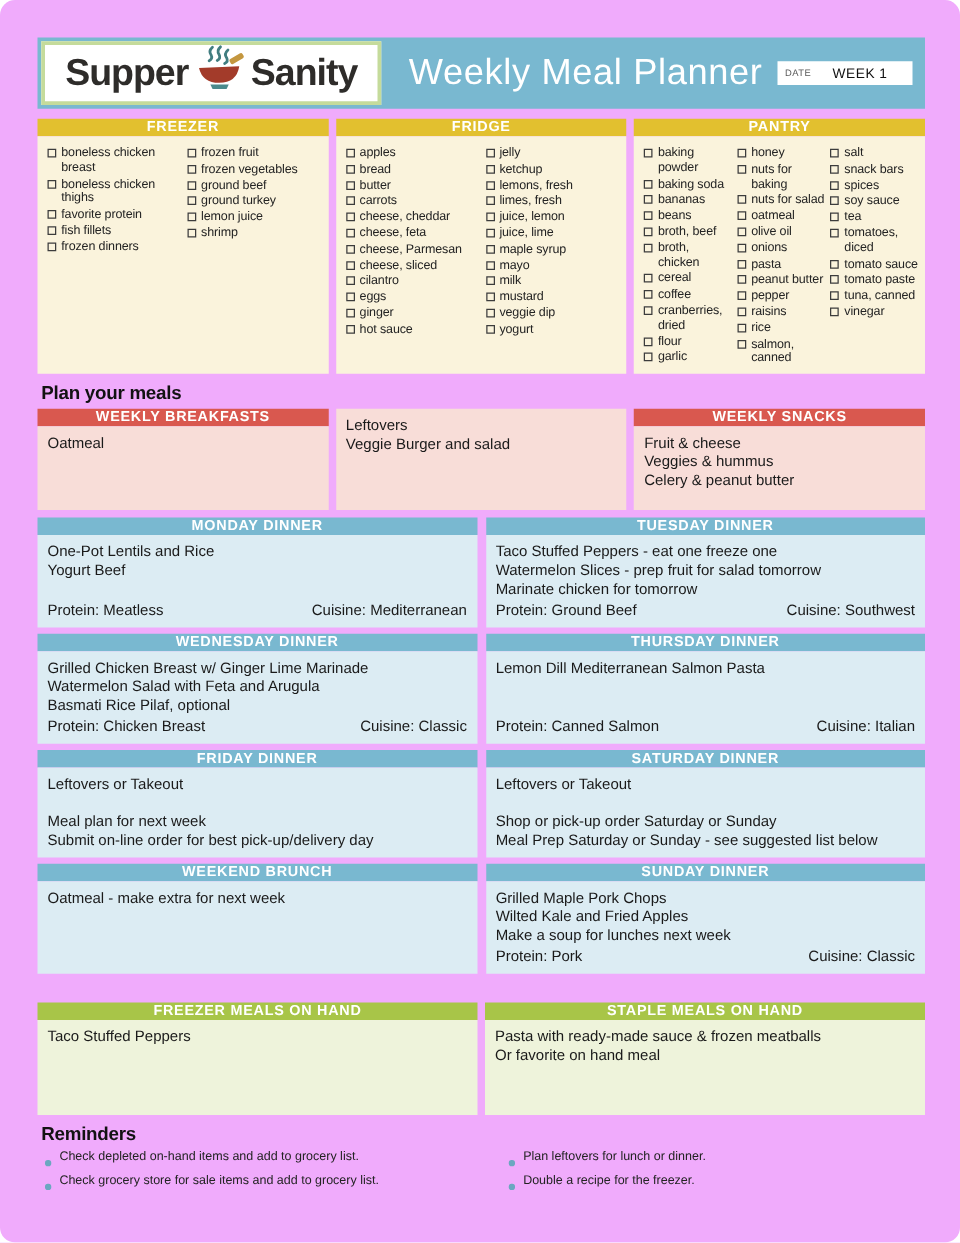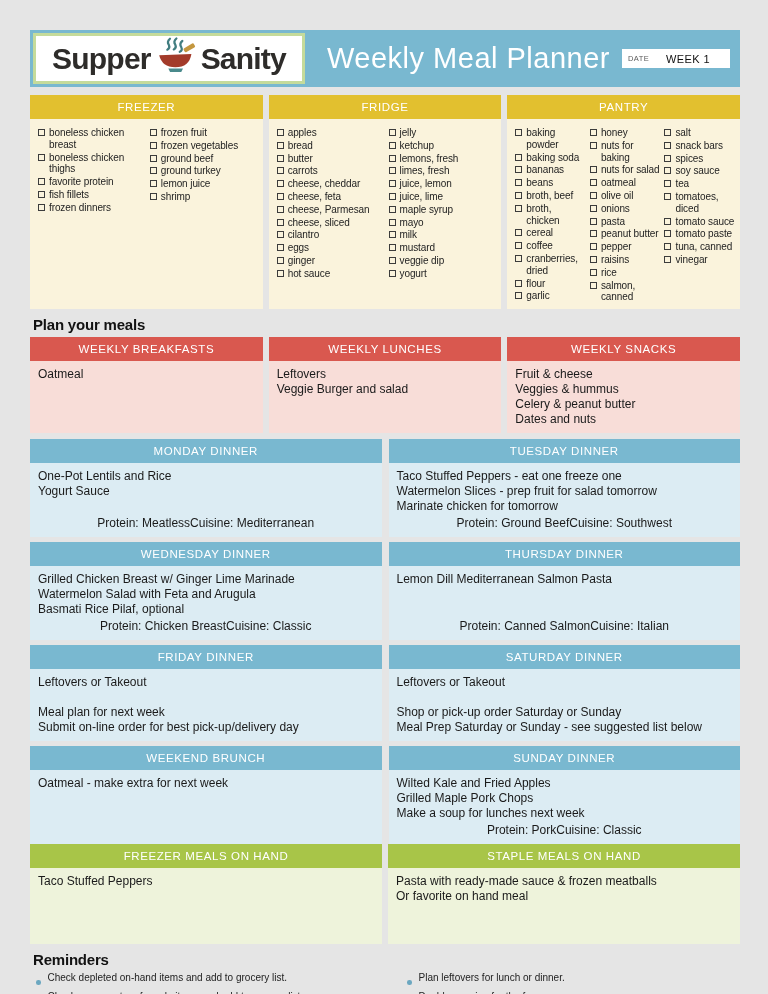--- a/index.html
+++ b/index.html
@@ -1,56 +1,57 @@
 <!DOCTYPE html>
 <html><head>
 <meta charset="utf-8">
 <style>
   *{margin:0;padding:0;box-sizing:border-box}
   html,body{background:#ffffff}
   .page{
-    width:768px;height:994px;background:#e5e5e5;overflow:hidden;
+    width:768px;height:994px;background:#f0abfc;overflow:hidden;
     font-family:"Liberation Sans","DejaVu Sans",sans-serif;color:#1c1c1c;
     padding:30px 28px 8px 30px;
+    border-radius:12px;
   }
   
   .band{height:57px;background:#79b8d0;display:flex;align-items:center;padding:3px 10px 3px 3px;margin-bottom:8px}
   .logo-box{width:272px;height:51px;background:#fff;border:3px solid #c5db9b;display:flex;align-items:center;justify-content:center;gap:3px;flex:0 0 auto}
   .logo-word{font-size:30px;font-weight:700;color:#2e2c2a;letter-spacing:-0.8px}
   .bowl{margin:0 1px 2px 1px}
   .page-title{color:#fff;font-size:29px;font-weight:400;margin-left:22px;letter-spacing:0.5px;white-space:nowrap}
   .date-box{margin-left:auto;background:#fff;width:108px;height:19px;display:flex;align-items:center;gap:17px;padding:0 6px;flex:0 0 auto}
   .date-label{font-size:7.5px;color:#5a5a5a;letter-spacing:0.4px}
   .date-value{font-size:11px;color:#101010;letter-spacing:0.4px}
   
   h2{font-size:15px;font-weight:700;color:#121212;margin:7px 0 4px 3px;letter-spacing:-0.2px}
   
   .cols3{display:flex;gap:6px;align-items:stretch}
   .col{flex:1 1 0;display:flex;flex-direction:column}
-  .col-h{height:24px;color:#fff;font-weight:400;font-size:11.5px;display:flex;align-items:center;justify-content:center;letter-spacing:0.6px;flex:0 0 auto}
+  .col-h{height:14px;color:#fff;font-weight:700;font-size:11.5px;display:flex;align-items:center;justify-content:center;letter-spacing:0.6px;flex:0 0 auto}
   .gold{background:#e2c02f}
   .red{background:#d9584f}
   .blue{background:#79b8d0}
   .green{background:#a8c548}
   
   .body-cream{background:#faf3dc;flex:1;padding:8px 5px 5px 8px;display:flex;gap:4px;min-height:150px}
   .subcol{flex:1 1 0}
   .chk{display:flex;align-items:flex-start;margin-bottom:1px}
   .box{flex:0 0 auto;width:7px;height:7px;border:1.2px solid #3c3c3c;margin:2px 4px 0 0;background:#faf3dc}
   .lbl{font-size:10px;line-height:1.18;color:#232323;letter-spacing:-0.1px}
   
   .card-body{padding:6px 8px 6px 8px;font-size:12px;line-height:1.25;color:#1a1a1a;flex:1}
   .body-pink{background:#f8ddd8;min-height:67px}
   .body-blue{background:#dcecf3}
   .body-green{background:#eef3db;min-height:76px}
   .ln{min-height:15px}
-  .grid2{display:grid;grid-template-columns:1fr 1fr;column-gap:7px;row-gap:5px;margin-top:6px;margin-bottom:0}
+  .grid2{display:grid;grid-template-columns:1fr 1fr;column-gap:7px;row-gap:5px;margin-top:6px;margin-bottom:23px}
   .dinner{display:flex;flex-direction:column}
   .dinner-body{min-height:71px;display:flex;flex-direction:column}
-  .pc-row{margin-top:auto;display:flex;justify-content:center;padding-top:2px}
+  .pc-row{margin-top:auto;display:flex;justify-content:space-between;padding-top:2px}
   
   .rem{display:flex;gap:32px;margin-top:3px}
   .rem-col{flex:1 1 0}
   .rem-item{display:flex;align-items:flex-end;margin-bottom:6.5px}
   .dot{flex:0 0 auto;width:4.5px;height:4.5px;border-radius:50%;background:#6ba7c0;margin:4px 7px 0 6px}
   .rem-txt{font-size:10px;line-height:1.25;color:#232323}
 </style>
 </head>
 <body>
 
@@ -386,42 +387,40 @@
 
   <h2>Plan your meals</h2>
   <div class="cols3" id="weekly-host">
       <div class="col">
         <div class="col-h red">WEEKLY BREAKFASTS</div>
         <div class="card-body body-pink">
           <div class="ln">Oatmeal</div>
         </div>
       </div>
       <div class="col">
-        <div class="col-h red">WEEKLY LUNCHES</div>
         <div class="card-body body-pink">
           <div class="ln">Leftovers</div>
           <div class="ln">Veggie Burger and salad</div>
         </div>
       </div>
       <div class="col">
         <div class="col-h red">WEEKLY SNACKS</div>
         <div class="card-body body-pink">
           <div class="ln">Fruit &amp; cheese</div>
           <div class="ln">Veggies &amp; hummus</div>
           <div class="ln">Celery &amp; peanut butter</div>
-          <div class="ln">Dates and nuts</div>
         </div>
       </div>
     </div>
   <div class="grid2" id="dinner-host">
       <div class="dinner">
         <div class="col-h blue">MONDAY DINNER</div>
         <div class="card-body body-blue dinner-body">
           <div class="ln">One-Pot Lentils and Rice</div>
-          <div class="ln">Yogurt Sauce</div>
+          <div class="ln">Yogurt Beef</div>
           <div class="pc-row">
             <span>Protein: Meatless</span>
             <span>Cuisine: Mediterranean</span>
           </div>
         </div>
       </div>
       <div class="dinner">
         <div class="col-h blue">TUESDAY DINNER</div>
         <div class="card-body body-blue dinner-body">
           <div class="ln">Taco Stuffed Peppers - eat one freeze one</div>
@@ -475,22 +474,22 @@
       </div>
       <div class="dinner">
         <div class="col-h blue">WEEKEND BRUNCH</div>
         <div class="card-body body-blue dinner-body">
           <div class="ln">Oatmeal  - make extra for next week</div>
         </div>
       </div>
       <div class="dinner">
         <div class="col-h blue">SUNDAY DINNER</div>
         <div class="card-body body-blue dinner-body">
+          <div class="ln">Grilled Maple Pork Chops</div>
           <div class="ln">Wilted Kale and Fried Apples</div>
-          <div class="ln">Grilled Maple Pork Chops</div>
           <div class="ln">Make a soup for lunches next week</div>
           <div class="pc-row">
             <span>Protein: Pork</span>
             <span>Cuisine: Classic</span>
           </div>
         </div>
       </div>
     </div>
   <div class="cols3" id="greens-host">
       <div class="col">

